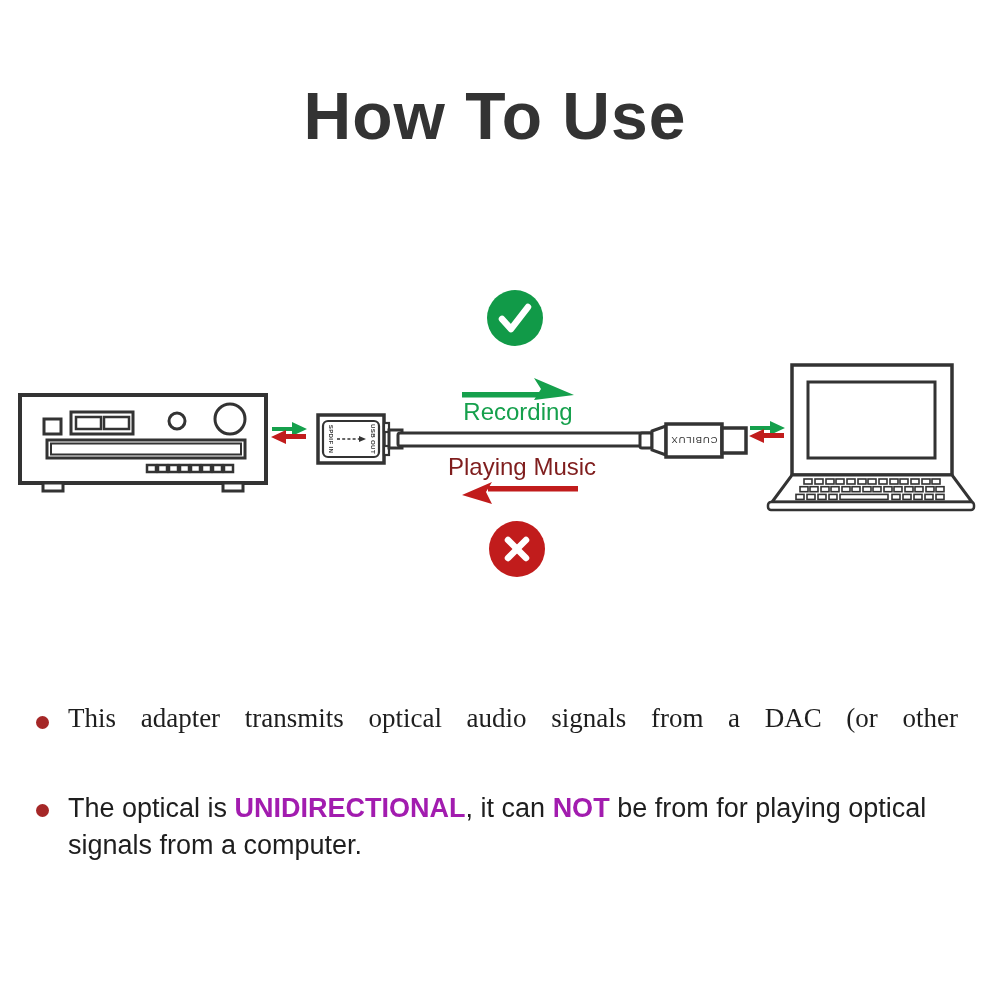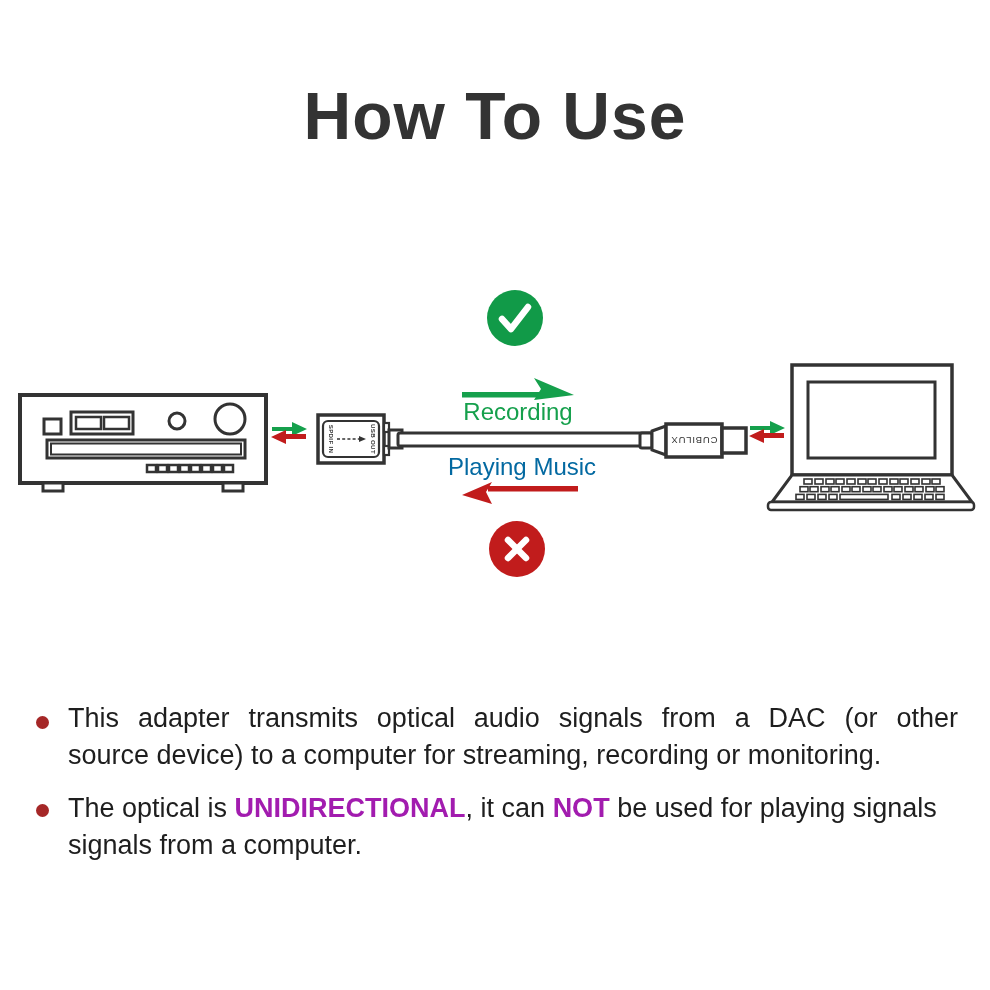--- a/index.html
+++ b/index.html
@@ -8,28 +8,28 @@
   .title{position:absolute;top:78px;left:0;width:990px;text-align:center;margin:0;
          font-size:66px;font-weight:bold;color:#333333;letter-spacing:1px;}
   .abs{position:absolute;}
   svg{display:block;}
   .lineart{stroke:#333333;fill:#ffffff;}
   .badge{position:absolute;width:56px;height:56px;border-radius:50%;}
   .badge.ok{background:#119a48;}
   .badge.no{background:#c11c1c;}
   .dirlabel{position:absolute;font-size:24px;font-weight:normal;white-space:nowrap;}
   .dirlabel.green{color:#15a04c;}
-  .dirlabel.red{color:#0369a1;}
+  .dirlabel.red{color:#7f1d1d;}
   .adapter-label{font-family:"Liberation Sans",sans-serif;fill:#333;font-size:6.2px;font-weight:bold;letter-spacing:.3px;}
   .brand-label{font-family:"Liberation Sans",sans-serif;fill:#333;font-size:9.5px;letter-spacing:.8px;}
   .notes{position:absolute;left:0;top:0;width:990px;color:#1e1e1e;}
   .note-dot{position:absolute;width:13px;height:13px;border-radius:50%;background:#a52727;}
   .note-text{position:absolute;left:68px;width:890px;font-size:27px;line-height:37px;color:#1e1e1e;}
   .note-line{white-space:nowrap;}
-  .note-line.justify{white-space:normal;text-align:justify;text-align-last:justify;}
+  .note-line.justify{white-space:normal;text-align:justify;text-align-last:justify;font-family:Liberation Serif, serif;}
   .em{color:#a21caf;font-weight:bold;}
 </style>
 </head>
 <body>
 
 <div class="canvas">
 
   <h1 class="title">How To Use</h1>
 
   <svg class="abs" style="left:17px;top:392px;" width="256" height="102" viewBox="0 0 256 102">
@@ -159,23 +159,22 @@
       <line x1="19" y1="19" x2="37" y2="37" stroke="#ffffff" stroke-width="6.5" stroke-linecap="round"></line>
       <line x1="37" y1="19" x2="19" y2="37" stroke="#ffffff" stroke-width="6.5" stroke-linecap="round"></line>
     </svg>
   </div>
 
   <div class="notes">
 
     <span class="note-dot abs" style="left:36px;top:716px;"></span>
     <div class="note-text abs" style="top:700px;">
       <div class="note-line justify"><span>This adapter transmits optical audio signals from a DAC (or other</span></div>
-      <div class="note-line"><span>source device) to a computer for streaming, recording or monitoring.</span></div>
     </div>
 
     <span class="note-dot abs" style="left:36px;top:804px;"></span>
     <div class="note-text abs" style="top:790px;">
-      <div class="note-line"><span>The optical is </span><span class="em">UNIDIRECTIONAL</span><span>, it can </span><span class="em">NOT</span><span> be used for playing signals</span></div>
+      <div class="note-line"><span>The optical is </span><span class="em">UNIDIRECTIONAL</span><span>, it can </span><span class="em">NOT</span><span> be from for playing optical</span></div>
       <div class="note-line"><span>signals from a computer.</span></div>
     </div>
 
   </div>
 </div>
 
 </body></html>

